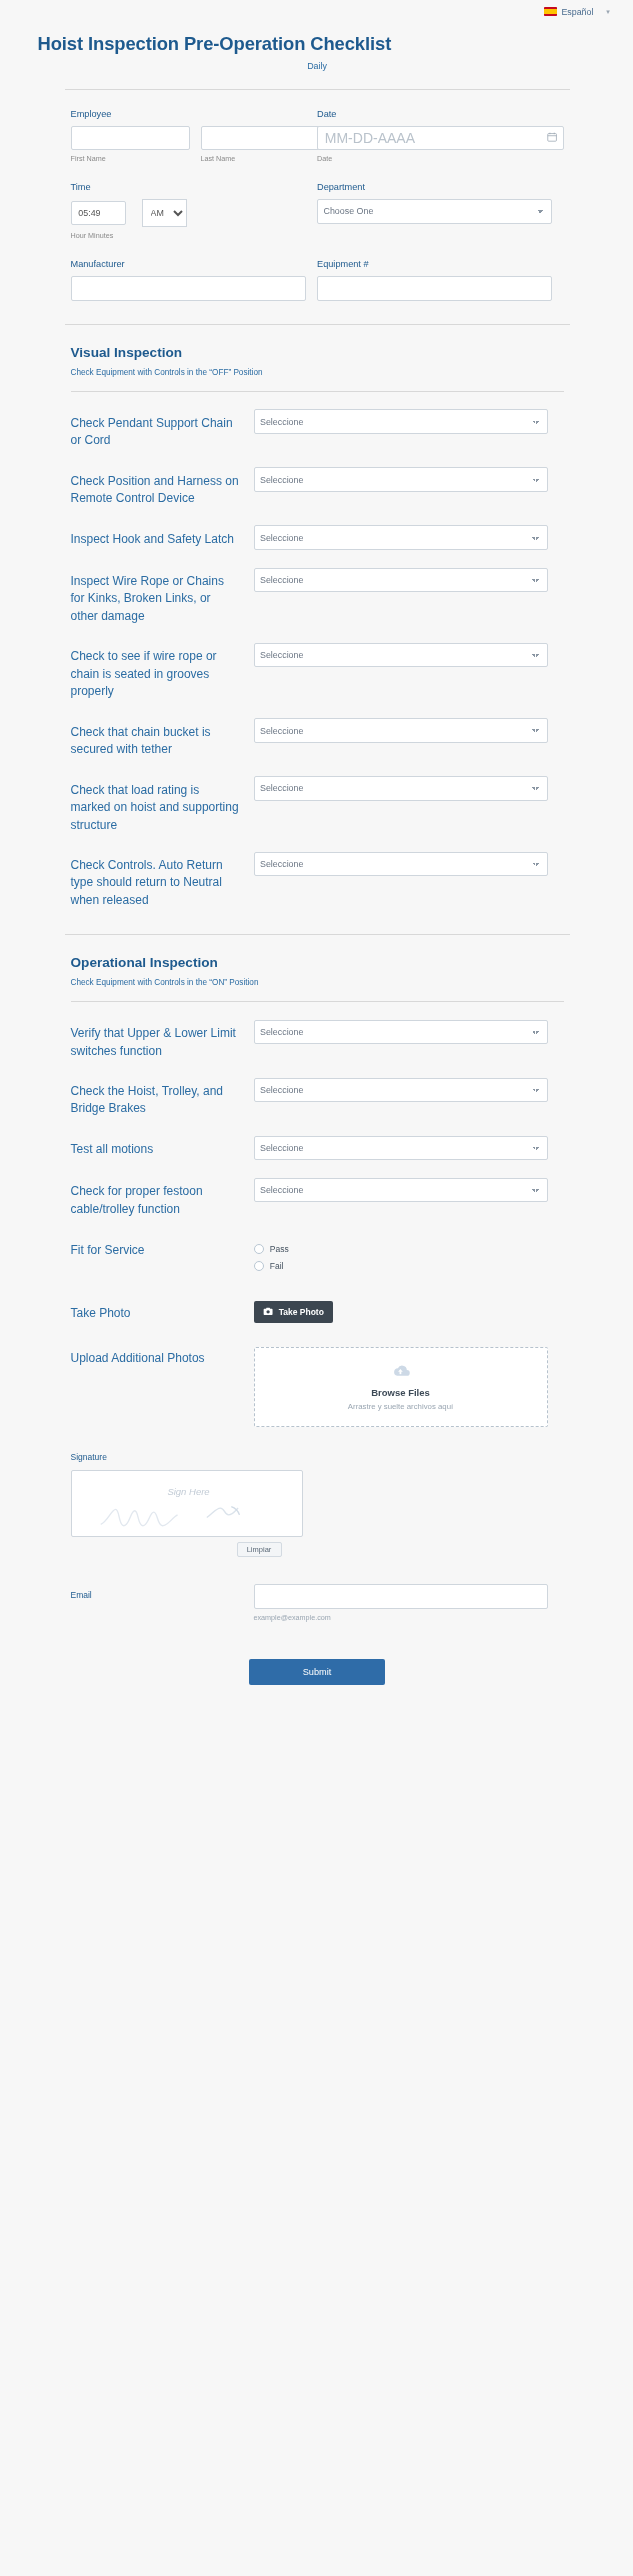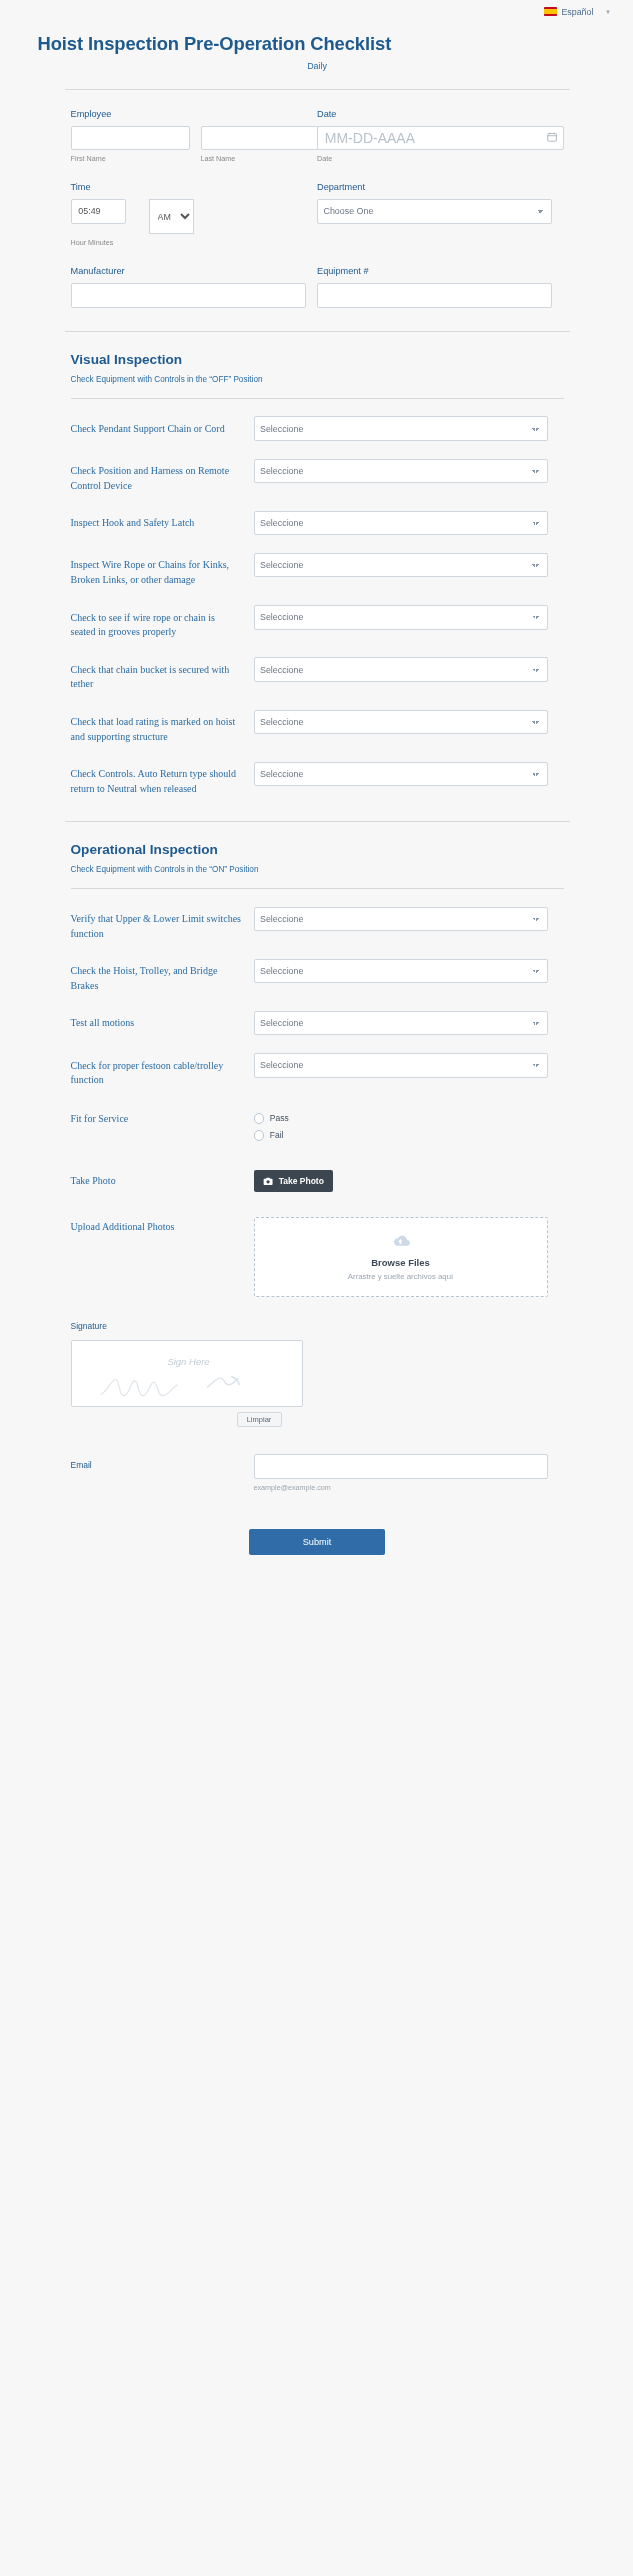--- a/index.html
+++ b/index.html
@@ -125,33 +125,33 @@
 
   .date-field { position: relative; width: 100%; }
   .date-field input.txt { width: 100%; padding-right: 23px; }
   .cal-icon {
     position: absolute;
     right: 6.8px; top: 50%;
     transform: translateY(-50%);
     color: #9aa6b2;
   }
 
-  .time-row { display: flex; gap: 23px; }
+  .time-row { display: flex; gap: 16px; align-items: center; }
   .time-input {
     width: 55px; height: 24.5px;
     border: 0.7px solid #cfd6dd;
     border-radius: 2px;
     background: #fff;
     font-size: 8.9px;
     color: #555;
     padding: 0 6.8px;
     font-family: "Liberation Sans", sans-serif;
   }
   .ampm {
-    width: 45px; height: 35px;
+    width: 45px; height: 28px;
     border: 0.7px solid #cfd6dd;
     border-radius: 0;
     background: #fff;
     font-size: 8.9px;
     color: #555;
     padding: 0 4.1px;
     font-family: "Liberation Sans", sans-serif;
   }
 
   select.sel {
@@ -197,26 +197,25 @@
     margin: 13.6px 0 0 0;
   }
 
   .q-row {
     display: flex;
     align-items: flex-start;
     margin-top: 17.7px;
   }
   .q-label {
     width: 183px;
-    font-size: 10px;
+    font-size: 12px;
     color: #2b6ca3;
     line-height: 1.45;
     padding-right: 12.3px;
     padding-top: 5.5px;
-    font-family: Liberation Serif, serif;
   }
   .q-control {
     flex: 1;
     max-width: 294px;
   }
 
   
   .radio-group { padding-top: 2.7px; }
   .radio-line {
     display: flex;

